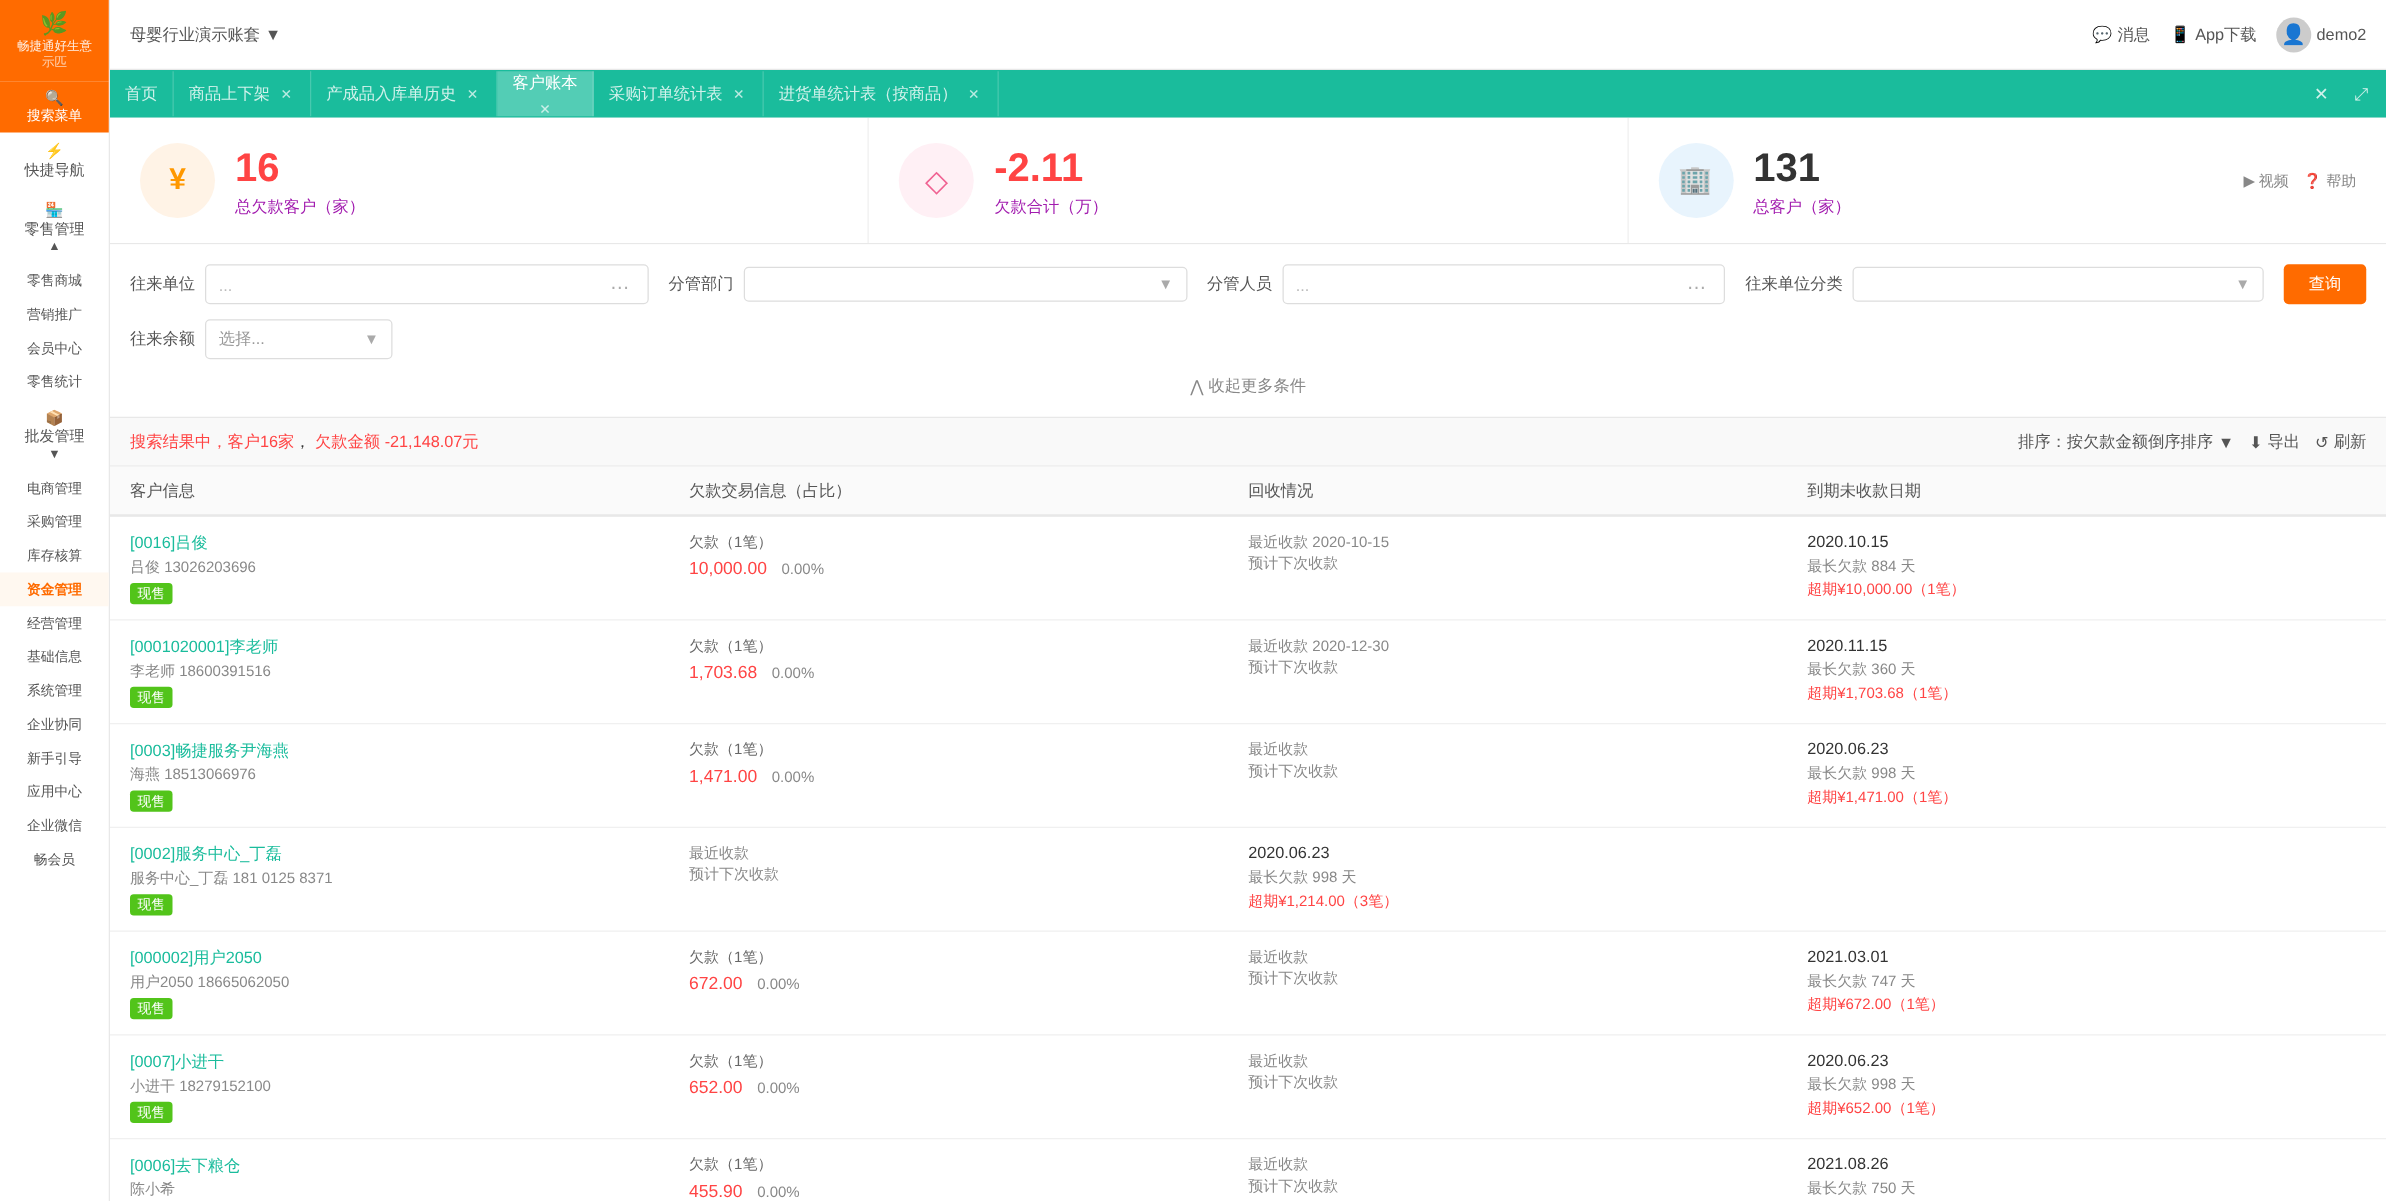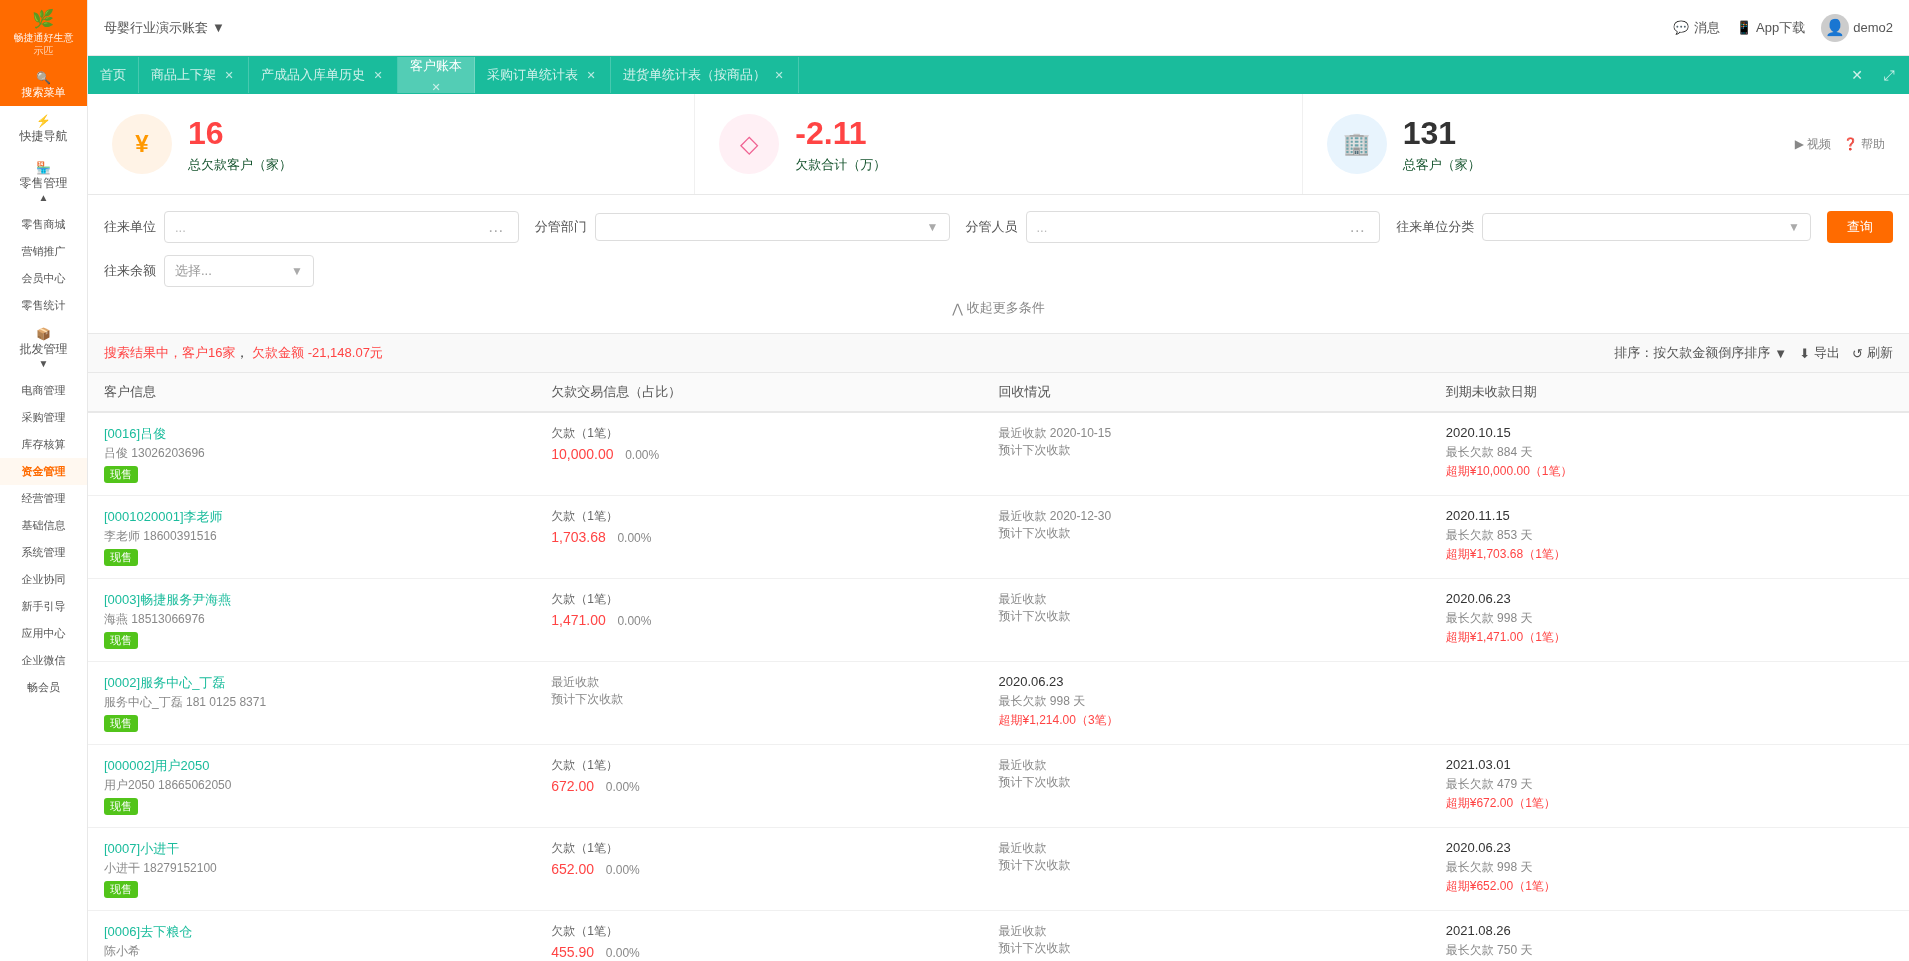--- a/index.html
+++ b/index.html
@@ -39,21 +39,21 @@
     .stat-card { flex: 1; display: flex; align-items: center; padding: 20px 24px; gap: 16px; border-right: 1px solid #f0f0f0; }
     .stat-card:last-child { border-right: none; }
     .stat-icon { width: 60px; height: 60px; border-radius: 50%; display: flex; align-items: center; justify-content: center; font-size: 28px; flex-shrink: 0; }
     .stat-icon.orange { background: #fff3e6; color: #ff9800; }
     .stat-icon.pink { background: #fff0f5; color: #f06292; }
     .stat-icon.blue { background: #e8f4fd; color: #42a5f5; }
     .stat-content {}
     .stat-number { font-size: 32px; font-weight: bold; color: #ff4444; }
     .stat-number.negative { color: #ff4444; }
     .stat-number.dark { color: #333; }
-    .stat-label { font-size: 13px; color: #14532d; margin-top: 4px; }
+    .stat-label { font-size: 13px; color: #a21caf; margin-top: 4px; }
     .stat-card-actions { margin-left: auto; display: flex; gap: 12px; align-items: flex-start; font-size: 12px; color: #888; }
 
     
     .filter-area { background: #fff; padding: 16px; border-bottom: 1px solid #e8e8e8; }
     .filter-row { display: flex; gap: 16px; align-items: center; margin-bottom: 12px; }
     .filter-item { display: flex; align-items: center; gap: 8px; flex: 1; }
     .filter-label { color: #555; font-size: 13px; white-space: nowrap; }
     .filter-input { flex: 1; border: 1px solid #ddd; border-radius: 4px; padding: 6px 10px; font-size: 13px; color: #333; display: flex; align-items: center; justify-content: space-between; cursor: pointer; min-width: 120px; }
     .filter-select { flex: 1; border: 1px solid #ddd; border-radius: 4px; padding: 6px 10px; font-size: 13px; color: #333; display: flex; align-items: center; justify-content: space-between; cursor: pointer; min-width: 120px; }
     .collapse-row { display: flex; justify-content: center; align-items: center; gap: 4px; color: #888; font-size: 13px; cursor: pointer; margin-top: 4px; }
@@ -379,21 +379,21 @@
         <div class="debt-info">欠款（1笔）</div>
         <a class="debt-amount">1,703.68</a>
         <span class="debt-ratio" style="color:#888;font-size:12px;margin-left:8px;">0.00%</span>
       </div>
       <div>
         <div class="collection-info">最近收款   2020-12-30</div>
         <div class="collection-info">预计下次收款</div>
       </div>
       <div class="overdue-info">
         <div class="overdue-date">2020.11.15</div>
-        <div class="overdue-detail">最长欠款 853 天</div>
+        <div class="overdue-detail">最长欠款 360 天</div>
         <a class="overdue-link">超期¥1,703.68（1笔）</a>
       </div>
     </div>
   </div>
             <div class="table-row-wrapper">
     <div class="table-row">
       <div>
         <a class="customer-name">[0003]畅捷服务尹海燕</a>
         <div class="customer-info">海燕 18513066976</div>
         <span class="customer-tag">现售</span>
@@ -443,21 +443,21 @@
         <div class="debt-info">欠款（1笔）</div>
         <a class="debt-amount">672.00</a>
         <span class="debt-ratio" style="color:#888;font-size:12px;margin-left:8px;">0.00%</span>
       </div>
       <div>
         <div class="collection-info">最近收款</div>
         <div class="collection-info">预计下次收款</div>
       </div>
       <div class="overdue-info">
         <div class="overdue-date">2021.03.01</div>
-        <div class="overdue-detail">最长欠款 479 天</div>
+        <div class="overdue-detail">最长欠款 747 天</div>
         <a class="overdue-link">超期¥672.00（1笔）</a>
       </div>
     </div>
   </div>
             <div class="table-row-wrapper">
     <div class="table-row">
       <div>
         <a class="customer-name">[0007]小进干</a>
         <div class="customer-info">小进干 18279152100</div>
         <span class="customer-tag">现售</span>

